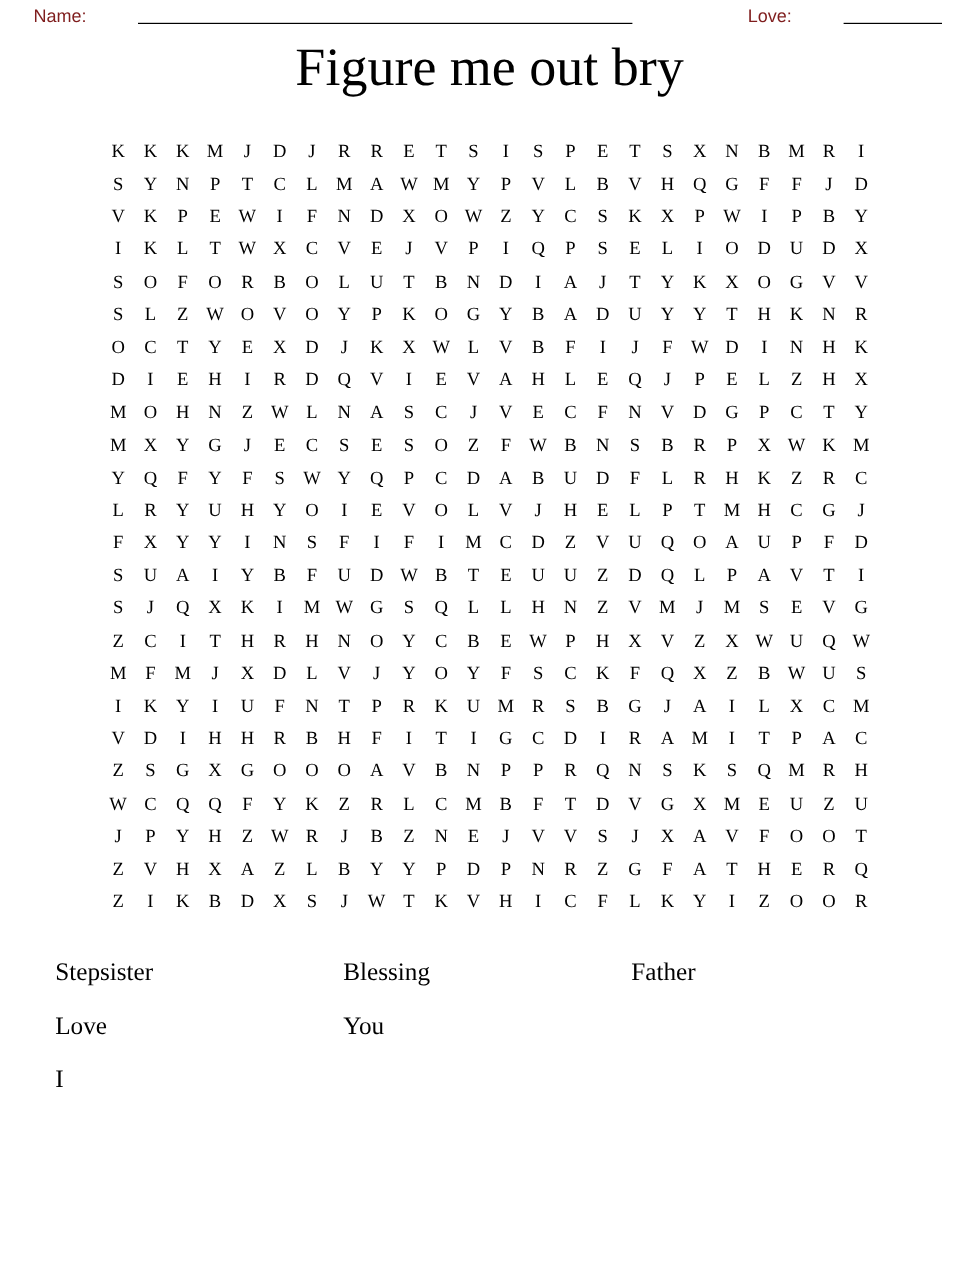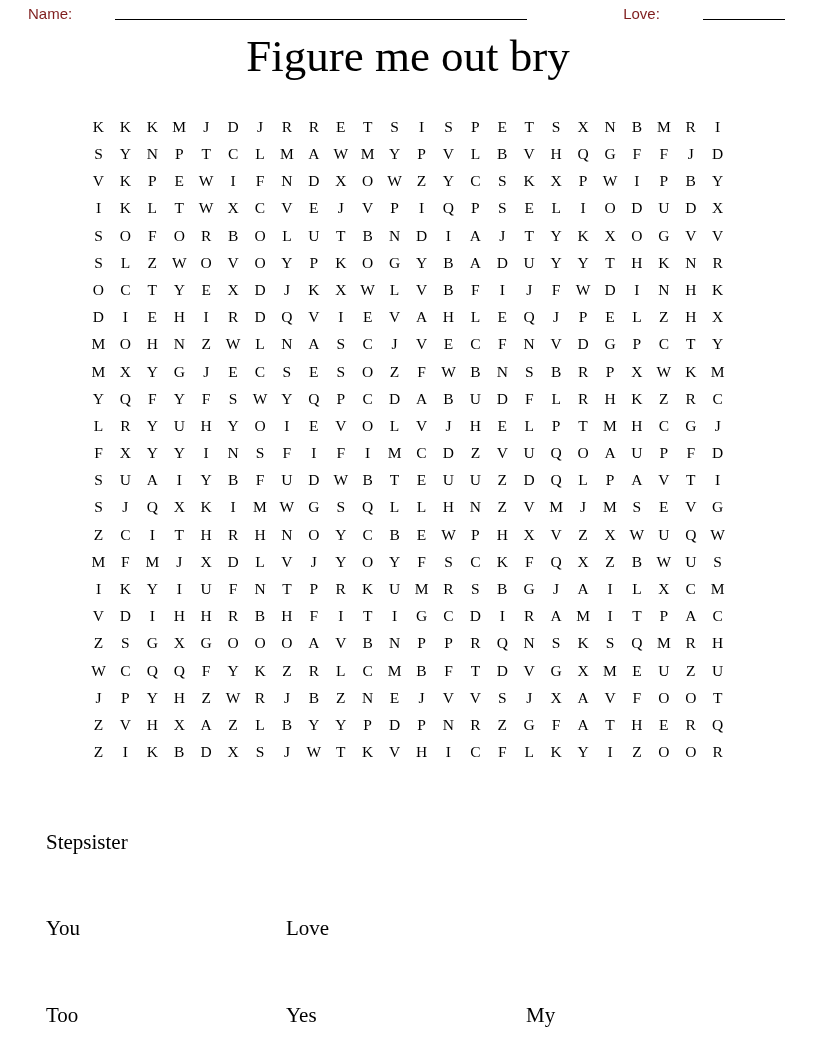--- a/index.html
+++ b/index.html
@@ -84,22 +84,21 @@
   
   .wordlist {
     position: absolute;
     top: 778px;
     left: 46px;
     width: 724px;
   }
   .word-row {
     display: flex;
     height: 44.5px;
-    align-items: center;
-    margin-top: 42px;
+    align-items: flex-end;
   }
   .word-col {
     width: 240px;
     font-family: "Liberation Serif", serif;
     font-size: 21px;
     line-height: 1.1;
     color: #000;
     white-space: nowrap;
   }
 </style>
@@ -739,28 +738,25 @@
       <span class="grid-cell">Z</span>
       <span class="grid-cell">O</span>
       <span class="grid-cell">O</span>
       <span class="grid-cell">R</span>
     </div>
   </div>
 
 <div class="wordlist">
     <div class="word-row">
       <div class="word-col">Stepsister</div>
+      <div class="word-col">Blessing</div>
+      <div class="word-col">Father</div>
     </div>
     <div class="word-row">
+      <div class="word-col">Love</div>
       <div class="word-col">You</div>
-      <div class="word-col">Love</div>
-    </div>
-    <div class="word-row">
-      <div class="word-col">Too</div>
-      <div class="word-col">Yes</div>
-      <div class="word-col">My</div>
     </div>
     <div class="word-row">
       <div class="word-col">I</div>
       <div class="word-col"></div>
       <div class="word-col"></div>
     </div>
   </div>
 
 </body></html>

